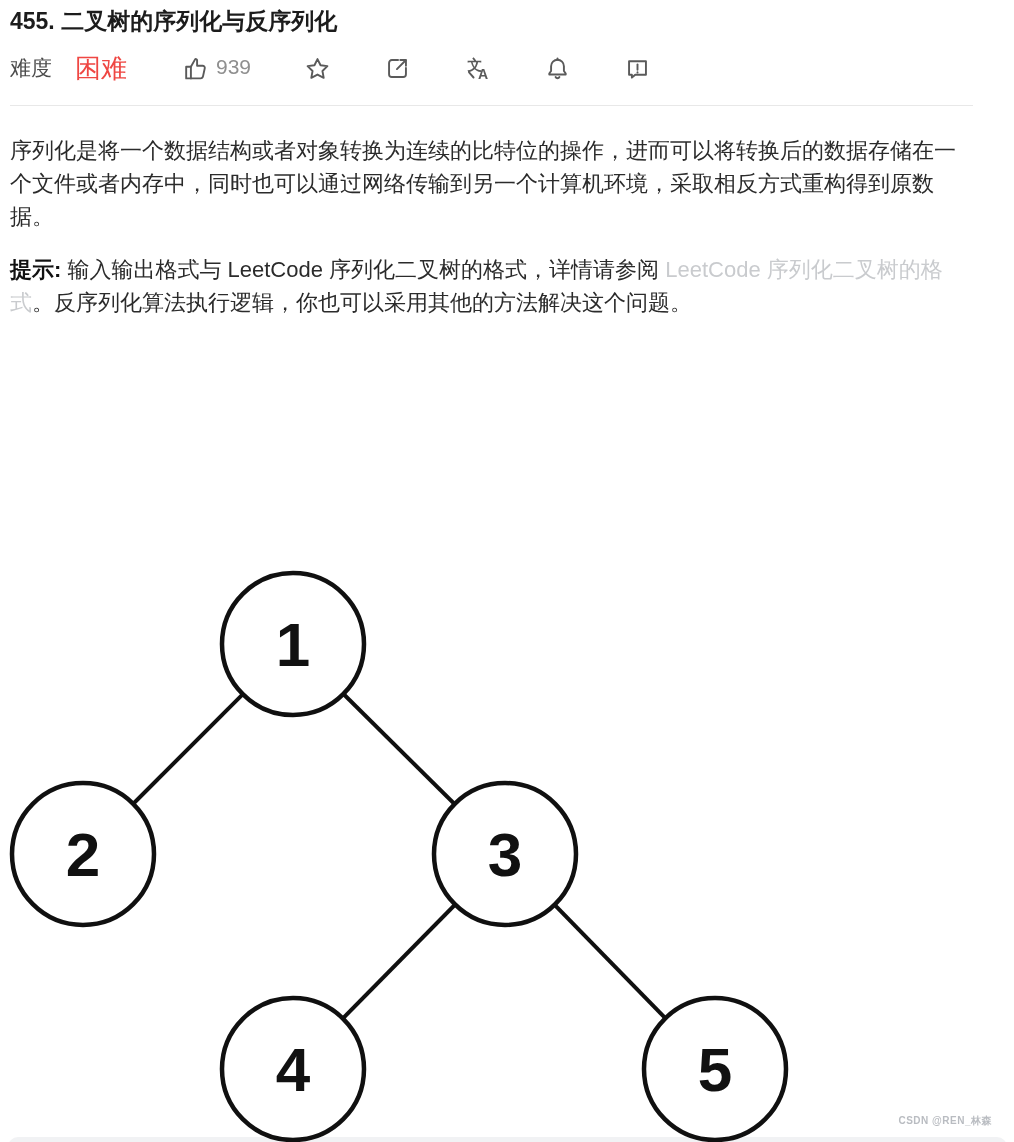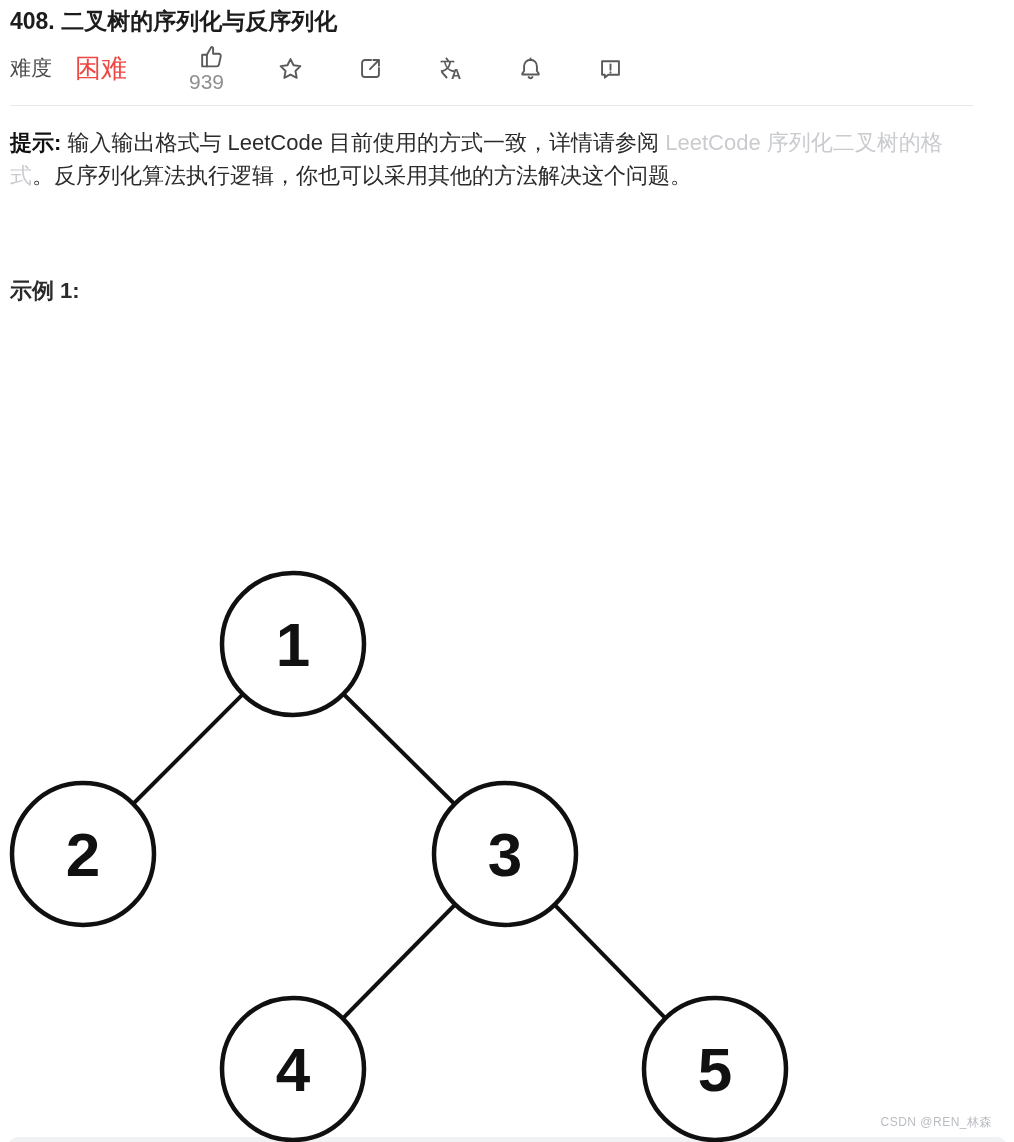--- a/index.html
+++ b/index.html
@@ -15,21 +15,21 @@
     margin:6px 0 0 10px;
     font-size:23px; font-weight:700; color:#1c1c1c; line-height:30px;
   }
 
   .meta-row {
     display:flex; align-items:center;
     margin:17px 0 0 10px; height:30px;gap:9px;
   }
   .diff-label { font-size:21px; color:#4d4d4d; }
   .diff-value { font-size:26px; margin-left:14px; }
-  .like-group { display:flex; align-items:flex-end; margin-left:45px; cursor:pointer;flex-direction:column; }
+  .like-group { display:flex; align-items:flex-start; margin-left:45px; cursor:pointer; }
   .like-count { font-size:21px; color:#8f8f8f; margin-left:8px; }
   .icon-btn { display:flex; align-items:center; justify-content:center; margin-left:44px; cursor:pointer; width:27px; height:27px; }
   .icon-btn svg, .like-group svg { display:block; }
   .i-stroke { fill:none; stroke:#5a5a5a; stroke-width:1.7; stroke-linecap:round; stroke-linejoin:round; }
   .i-text { fill:#5a5a5a; stroke:none; font-family:"Liberation Sans","DejaVu Sans",sans-serif; }
 
   .divider {
     border:none; border-top:1px solid #e8e8e8;
     margin:22px 0 0 10px; width:963px;
   }
@@ -47,29 +47,29 @@
 
   .code-block-top {
     position:absolute; left:8px; top:1131px;
     width:999px; height:11px;
     background:#f1f2f4;
     border-radius:10px 10px 0 0;
   }
   .tree-svg { position:absolute; left:0; top:560px; }
   .watermark {
     position:absolute; right:22px; top:1108px;
-    font-size:12px; color:#b9bcc1; letter-spacing:.5px;
+    font-size:10px; color:#b9bcc1; letter-spacing:.5px;font-weight:bold;
   }
 </style>
 </head>
 <body>
 
 <div class="page">
 
-  <h1 class="page-title">408. 二叉树的序列化与反序列化</h1>
+  <h1 class="page-title">455. 二叉树的序列化与反序列化</h1>
 
   <div class="meta-row">
     <span class="diff-label">难度</span>
     <span class="diff-value" style="color: rgb(239, 71, 67);">困难</span>
 
     <span class="like-group">
       <span>
         <svg width="27" height="27" viewBox="0 0 24 24">
           <path class="i-stroke" d="M8.8 20.8V10.5l3.6-6.4c.5-.9 1.9-.5 1.9.5v4.9h4.9c1.3 0 2.2 1.2 1.9 2.4l-1.5 6.9c-.2 1-1.1 2-2.1 2z"></path>
           <path class="i-stroke" d="M8.8 10.5H4.6v10.3h4.2"></path>
@@ -123,22 +123,22 @@
           <path class="i-stroke" d="M12 8.5v4.6" stroke-width="1.9"></path>
           <path class="i-stroke" d="M12 15.4v.3" stroke-width="2.1"></path>
         </svg>
       </span>
     </span>
   </div>
 
   <hr class="divider">
 
   <div class="content">
-    <p class="p-gap"><strong class="hint-label">提示:</strong><span> 输入输出格式与 LeetCode 目前使用的方式一致，详情请参阅 </span><a class="dim-link" style="color: rgb(201, 203, 206);">LeetCode 序列化二叉树的格式</a><span>。反序列化算法执行逻辑，你也可以采用其他的方法解决这个问题。</span></p>
-    <p class="example-heading">示例 1:</p>
+    <p class="p-first">序列化是将一个数据结构或者对象转换为连续的比特位的操作，进而可以将转换后的数据存储在一个文件或者内存中，同时也可以通过网络传输到另一个计算机环境，采取相反方式重构得到原数据。</p>
+    <p class="p-gap"><strong class="hint-label">提示:</strong><span> 输入输出格式与 LeetCode 序列化二叉树的格式，详情请参阅 </span><a class="dim-link" style="color: rgb(201, 203, 206);">LeetCode 序列化二叉树的格式</a><span>。反序列化算法执行逻辑，你也可以采用其他的方法解决这个问题。</span></p>
   </div>
 
   <div class="code-block-top"></div>
 
   <svg id="tree-svg" class="tree-svg" width="1014" height="582" viewBox="0 0 1014 582">
       <line x1="293" y1="78" x2="83" y2="288" stroke="#101010" stroke-width="4"></line>
       <line x1="293" y1="78" x2="505" y2="288" stroke="#101010" stroke-width="4"></line>
       <line x1="505" y1="288" x2="293" y2="503" stroke="#101010" stroke-width="4"></line>
       <line x1="505" y1="288" x2="715" y2="503" stroke="#101010" stroke-width="4"></line>
       <g>

